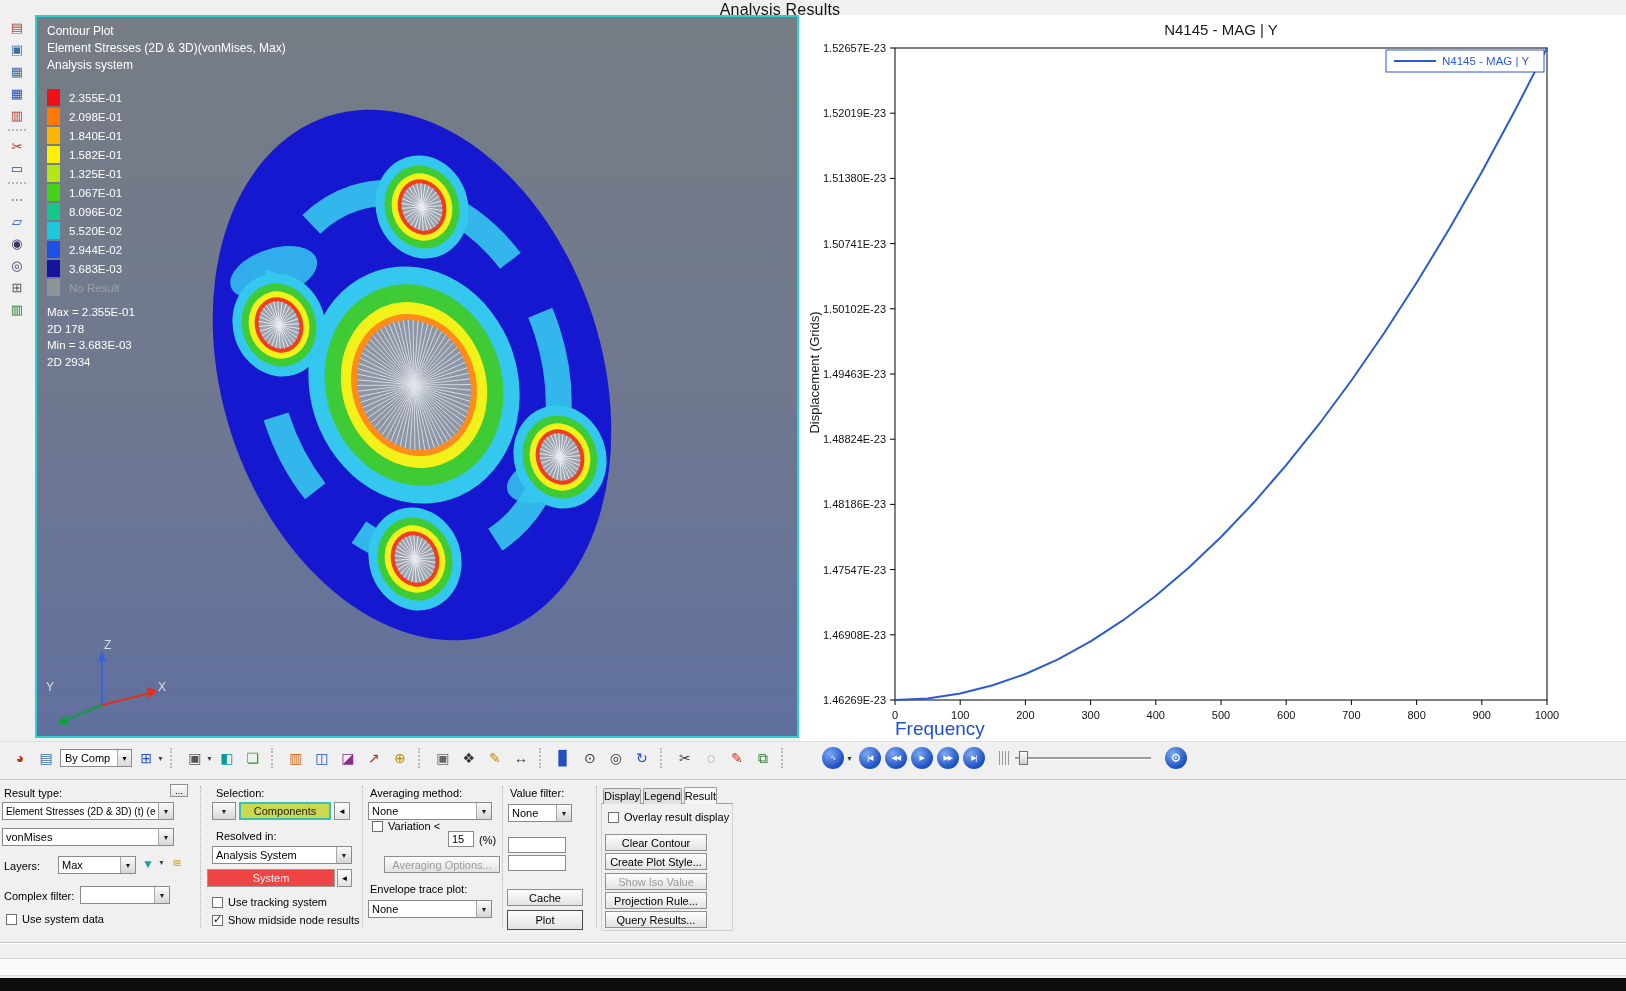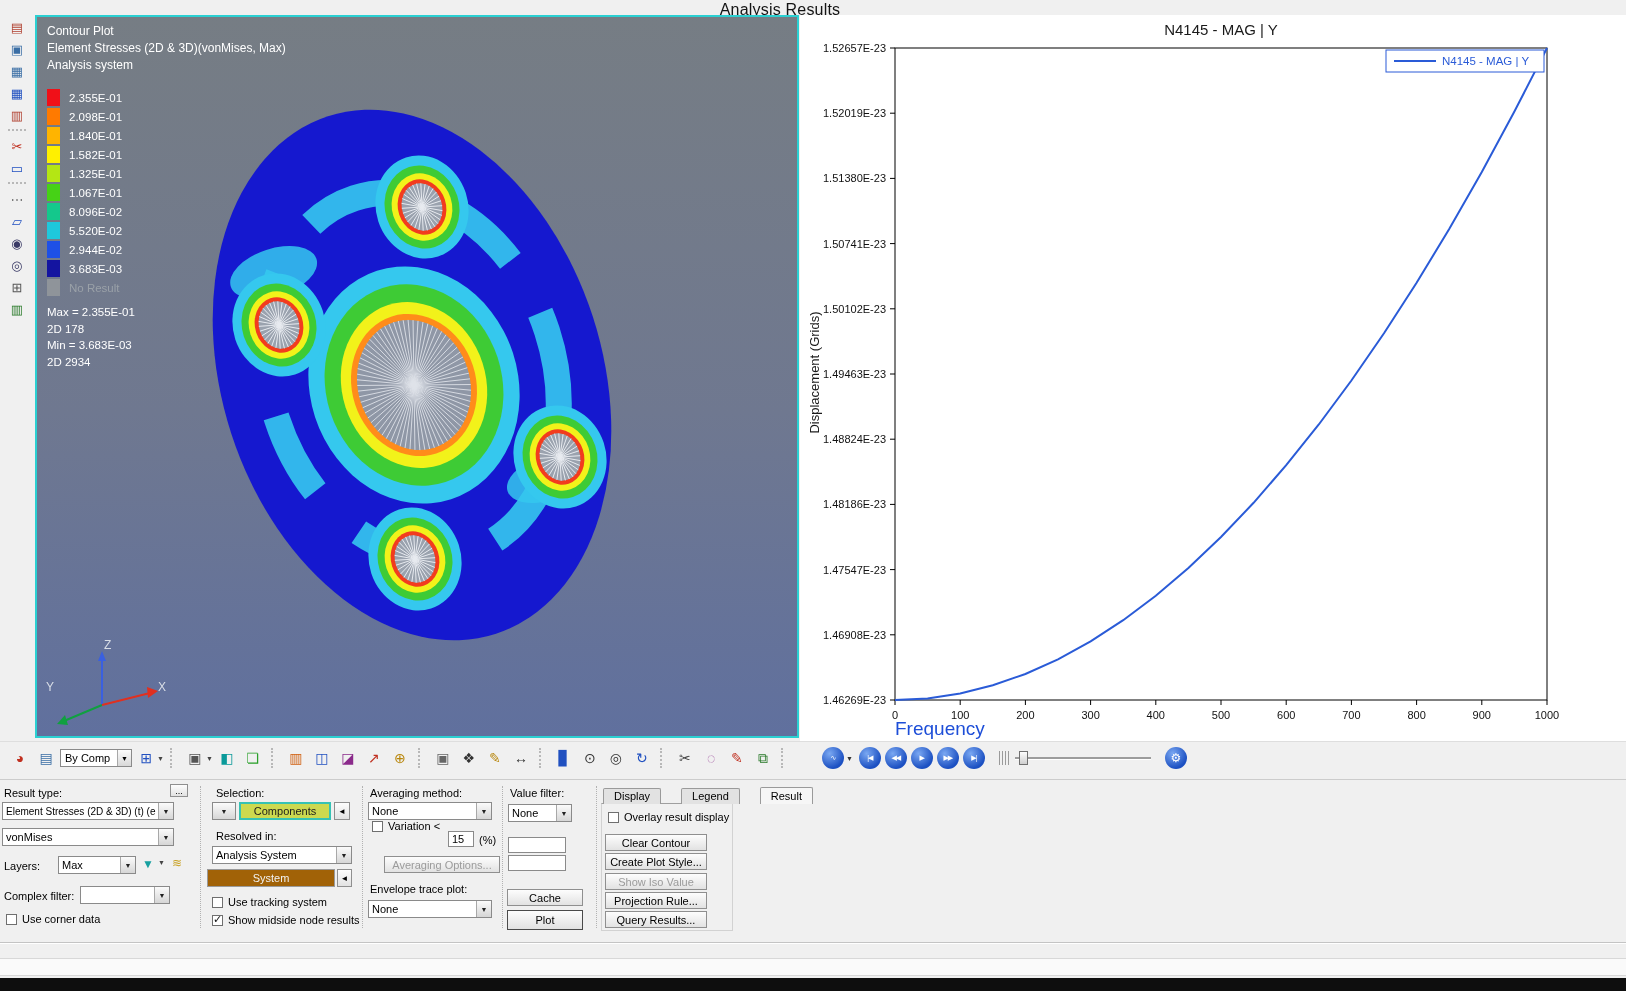--- a/index.html
+++ b/index.html
@@ -74,31 +74,31 @@
   .combo{position:absolute;height:18px;background:#fff;border:1px solid #8a8a8a;
     display:flex;align-items:center;font-size:11px}
   .combo .ct{flex:1;padding:0 3px;white-space:nowrap;overflow:hidden}
   .combo .ca{width:15px;height:100%;border-left:1px solid #a8a8a8;
     background:linear-gradient(#fbfbfb,#d6d6d6);display:flex;align-items:center;justify-content:center;
     font-size:7px;color:#222}
   .btn{position:absolute;background:linear-gradient(#fdfdfd,#e2e2e2);border:1px solid #8f8f8f;
     font-size:11px;display:flex;align-items:center;justify-content:center;cursor:default;white-space:nowrap}
   .btn.disabled{color:#9b9b9b}
   .btn.hl{background:#ccd94f;border:2px solid #36c2b4;color:#1c1c1c}
-  .btn.hl2{background:#a16207;border:1px solid #9a9a9a;color:#f2f2f2}
+  .btn.hl2{background:#ef4444;border:1px solid #9a9a9a;color:#f2f2f2}
   .field{position:absolute;background:#fff;border:1px solid #8a8a8a;font-size:11px;
     padding:0 3px;display:flex;align-items:center}
   .cbrow{position:absolute;display:flex;align-items:center;font-size:11px;white-space:nowrap;cursor:default}
   .cb{width:11px;height:11px;border:1px solid #6f6f6f;background:#fff;margin-right:5px;
     position:relative;flex:0 0 auto}
   .cbrow.checked .cb::after{content:"\2713";position:absolute;left:0;top:-3px;font-size:11px;color:#111}
   .vsep{position:absolute;top:6px;bottom:8px;border-left:1px dotted #b2b2b2}
   #panel-tabs{position:absolute;left:603px;top:7px;display:flex;align-items:flex-end}
-  .tab{border:1px solid #9a9a9a;border-bottom:none;background:#e2e2e2;padding:1px 10px 2px;
-    font-size:11px;margin-right:20px;border-radius:2px 2px 0 0;cursor:default}
+  .tab{border:1px solid #9a9a9a;border-bottom:none;background:#e2e2e2;padding:1px 0 2px;
+    font-size:11px;margin-right:2px;border-radius:2px 2px 0 0;cursor:default}
   .tab.active{background:#f6f6f6;padding-top:2px}
   #tab-group{position:absolute;left:601px;top:23px;width:132px;height:128px;
     border:1px solid #d2d2d2;border-top:1px solid #9f9f9f;background:#f0f0f0}
   .small-side{font-size:8px}
   .mini-icon{position:absolute;font-size:12px;cursor:default}
 
   
   #status{position:absolute;left:0;top:936px;width:1626px;height:55px;background:#f0f0f0}
   #status .groove{position:absolute;left:0;top:6px;width:100%;height:2px;
     border-top:1px solid #c4c4c4;border-bottom:1px solid #ffffff}
@@ -573,21 +573,21 @@
   <span class="mini-icon" style="left:142px;top:77px;color:#18a0a0">▼</span>
   <span class="mini-icon" style="left:158px;top:79px;font-size:7px;color:#444">▼</span>
   <span class="mini-icon" style="left:172px;top:76px;color:#c8a020">≋</span>
   <div class="lbl" style="left:4px;top:110px">Complex filter:</div>
   <div class="combo" style="left:80px;top:106px;width:90px">
     <span class="ct"></span>
       <span class="ca">▼</span>
   </div>
   <div class="cbrow" style="left:6px;top:133px">
     <span class="cb"></span>
-    <span>Use corner data</span>
+    <span>Use system data</span>
   </div>
 
   <div class="lbl" style="left:216px;top:7px">Selection:</div>
   <div class="combo" style="left:212px;top:22px;width:24px">
     <span class="ca" style="border-left:none;width:100%">▼</span>
   </div>
   <div class="btn hl" style="left:239px;top:22px;width:92px;height:18px">Components</div>
   <div class="btn small-side" style="left:334px;top:22px;width:16px;height:18px">◄</div>
   <div class="lbl" style="left:216px;top:50px">Resolved in:</div>
   <div class="combo" style="left:212px;top:66px;width:140px">

